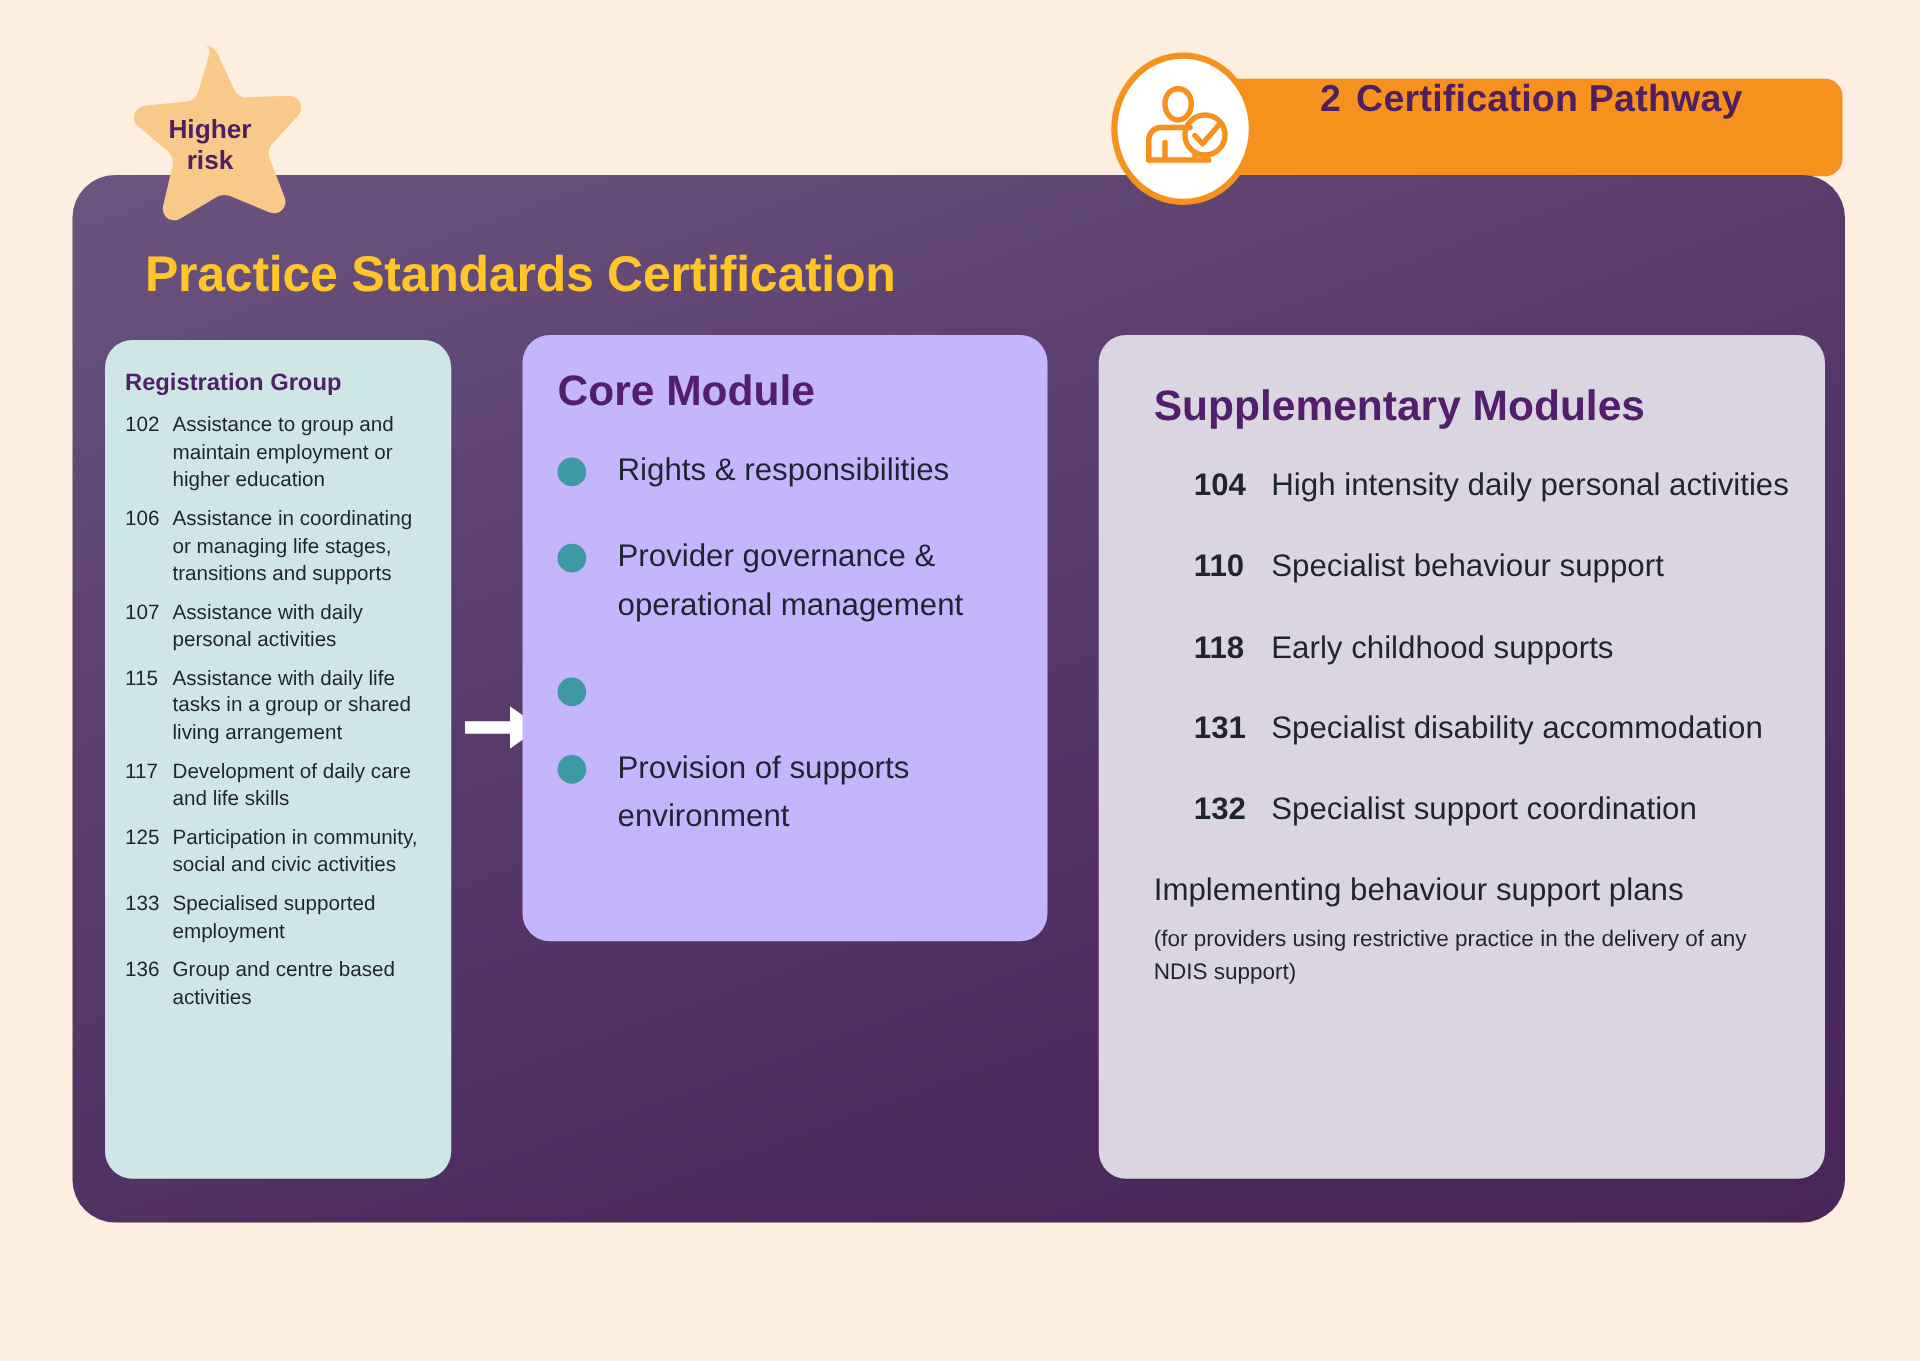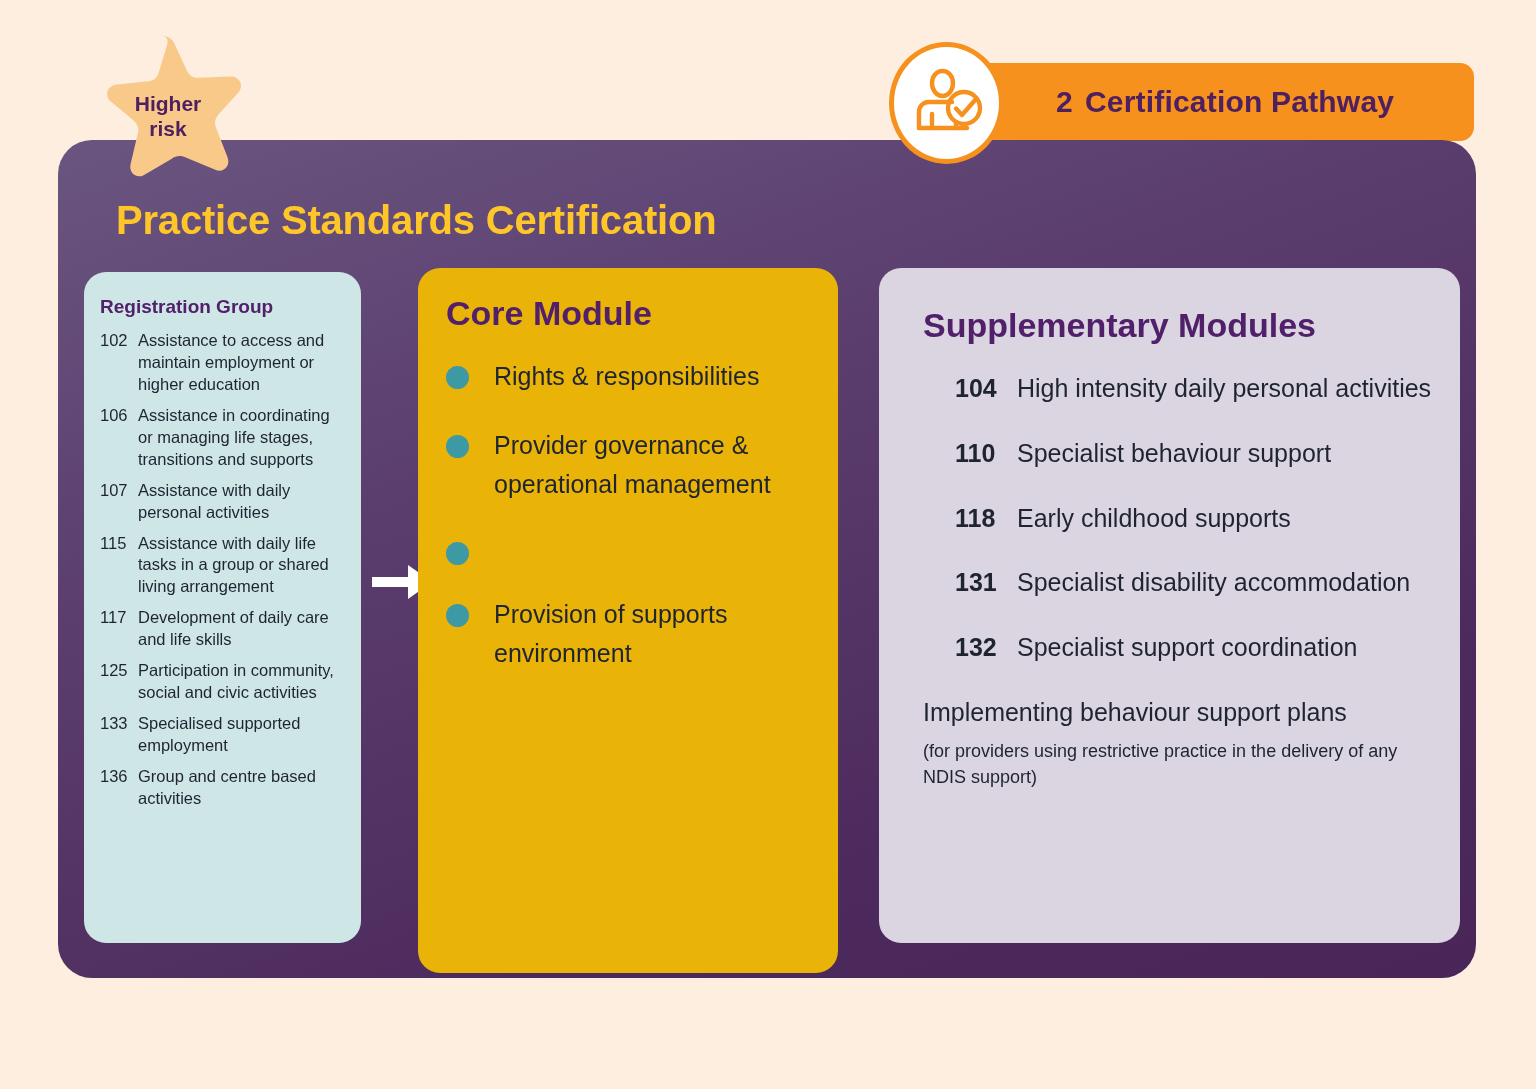--- a/index.html
+++ b/index.html
@@ -13,21 +13,21 @@
 
   
   .header-pill{
     position:absolute;
     left:960px; top:63px; width:514px; height:78px;
     background:#F6911E;
     border-top-left-radius:6px;
     border-top-right-radius:14px;
     border-bottom-right-radius:14px;
     border-bottom-left-radius:6px;
-    display:flex; align-items:center;
+    display:flex; align-items:flex-start;
   }
   .header-pill .pill-text{
     margin-left:96px;
     font-size:30px;
     font-weight:700;
     color:#4E2060;
     letter-spacing:0.2px;
     white-space:nowrap;
   }
   .header-pill .pill-num{ margin-right:12px; }
@@ -81,22 +81,22 @@
   .col{
     position:absolute;
     border-radius:22px;
   }
   .col-reg{
     left:84px; top:272px; width:277px; height:671px;
     background:#CFE6E7;
     padding:24px 18px 10px 16px;
   }
   .col-core{
-    left:418px; top:268px; width:420px; height:705px;
-    background:#eab308;
+    left:418px; top:268px; width:420px; height:485px;
+    background:#c4b5fd;
     padding:26px 24px 10px 28px;
   }
   .col-supp{
     left:879px; top:268px; width:581px; height:675px;
     background:#DAD5E0;
     padding:38px 24px 10px 44px;
   }
 
   .col-heading-sm{
     font-size:19px; font-weight:700; color:#52206A;
@@ -218,21 +218,21 @@
 <div class="star-label">
   <div>Higher</div>
   <div>risk</div>
 </div>
 
 <div class="col col-reg">
   <div class="col-heading-sm">Registration Group</div>
   <div>
     <div class="reg-item">
       <span class="reg-num">102</span>
-      <span class="reg-text">Assistance to access and maintain employment or higher education</span>
+      <span class="reg-text">Assistance to group and maintain employment or higher education</span>
     </div>
     <div class="reg-item">
       <span class="reg-num">106</span>
       <span class="reg-text">Assistance in coordinating or managing life stages, transitions and supports</span>
     </div>
     <div class="reg-item">
       <span class="reg-num">107</span>
       <span class="reg-text">Assistance with daily personal activities</span>
     </div>
     <div class="reg-item">

